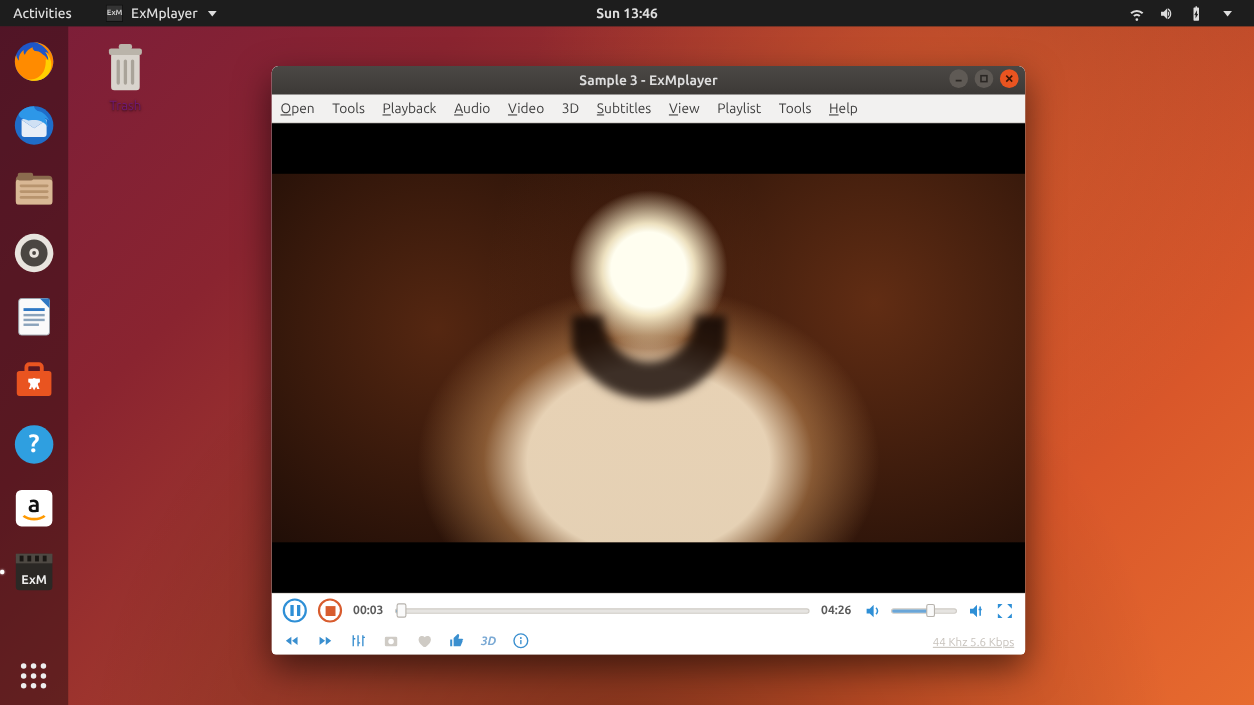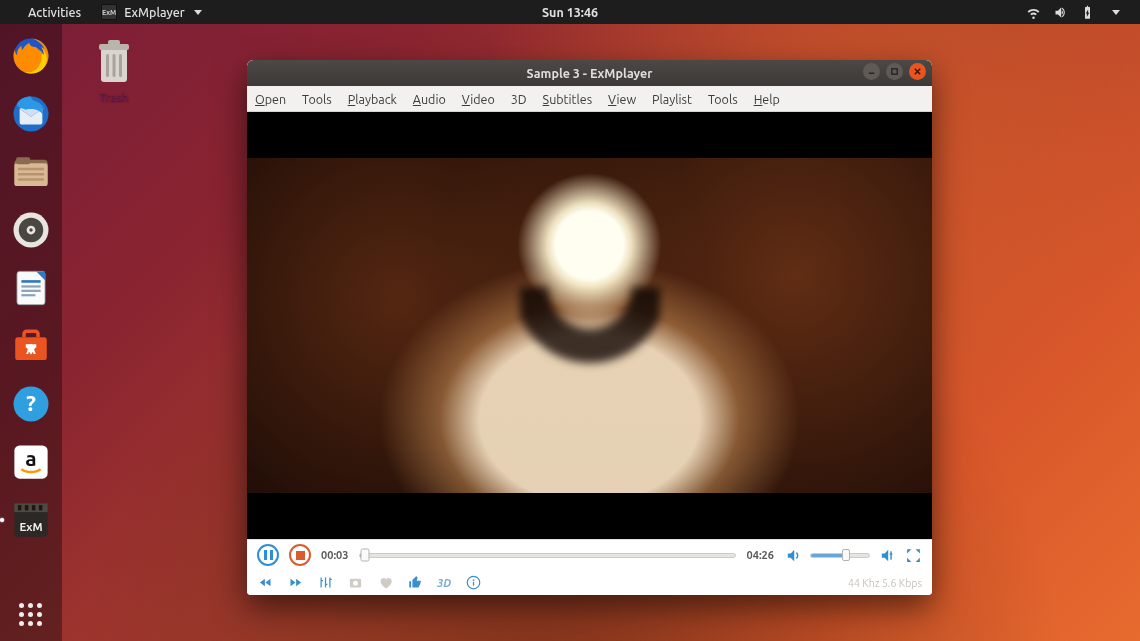--- a/index.html
+++ b/index.html
@@ -7,21 +7,21 @@
   body {
     background:
       radial-gradient(circle at 72% 18%, rgba(255,120,40,.35) 0, rgba(255,120,40,0) 35%),
       radial-gradient(circle at 50% 110%, rgba(0,0,0,.35) 0, rgba(0,0,0,0) 55%),
       linear-gradient(135deg,#7a1d3a 0%,#8a2430 25%,#b0442b 55%,#d9572a 80%,#e76b2f 100%);
     position: relative; color: #ddd; font-size: 13px;
   }
 
   
   .top-panel { position:absolute; top:0; left:0; right:0; height:24px; background:#1d1d1d; color:#e0e0e0; display:flex; align-items:center; font-size:12.5px; font-weight:500; }
-  .top-panel .left { display:flex; align-items:center; gap:20px; padding-left:28px; }
+  .top-panel .left { display:flex; align-items:center; gap:31px; padding-left:12px; }
   .top-panel .center { position:absolute; left:50%; transform:translateX(-50%); font-weight:700; }
   .top-panel .right { margin-left:auto; display:flex; align-items:center; gap:12px; padding-right:18px; }
   .app-indicator { display:flex; align-items:center; gap:7px; cursor:pointer; }
   .app-indicator .mini-icon { width:16px; height:16px; background:#333; border:1px solid #111; display:flex; align-items:center; justify-content:center; font-size:7px; font-weight:bold; color:#ccc; }
   .tri-down { display:inline-block; width:0; height:0; border-left:4px solid transparent; border-right:4px solid transparent; border-top:5px solid #ddd; margin-left:2px; }
 
   .sys-icon { width:15px; height:15px; display:inline-flex; align-items:center; justify-content:center; }
   .sys-icon svg { width:15px; height:15px; fill:#dcdcdc; }
 
   
@@ -79,21 +79,21 @@
   .vol-slider{ width:60px; height:5px; background:#e6e4e1; border:1px solid #cfcbc5; border-radius:3px; position:relative;}
   .vol-fill{position:absolute;left:0;top:0;bottom:0;width:60%;background:#6aa6d8;border-radius:3px 0 0 3px;}
   .vol-thumb{position:absolute;left:60%;top:50%;transform:translate(-50%,-50%);width:8px;height:12px;background:#fafafa;border:1px solid #b7b3ad;border-radius:2px;}
   .sm-ico { width:18px; height:18px; display:flex; align-items:center; justify-content:center; cursor:pointer; }
   .sm-ico svg{width:17px;height:17px;fill:#2e8fd6;}
   .ctrl-row2 { height:25px; display:flex; align-items:center; padding:0 10px; gap:14px; color:#77a7cf; font-size:11px; }
   .ctrl-row2 .sm{width:16px;height:16px;display:flex;align-items:center;justify-content:center;cursor:pointer;}
   .ctrl-row2 .sm svg{width:15px;height:15px;fill:#3a8fcf;}
   .ctrl-row2 .disabled svg{fill:#cfcbc5;}
   .ctrl-row2 .txt3d{font-weight:bold;font-style:italic;color:#7aa9d4;cursor:pointer;}
-  .status-right{margin-left:auto;color:#c7c2bc;font-size:10.5px;}
+  .status-right{margin-left:auto;color:#c7c2bc;font-size:10.5px;text-decoration:underline;}
 </style>
 </head>
 <body>
 
 <div class="top-panel">
   <div class="left">
     <span>Activities</span>
     <span class="app-indicator">
       <span class="mini-icon">ExM</span>
       <span>ExMplayer</span>

